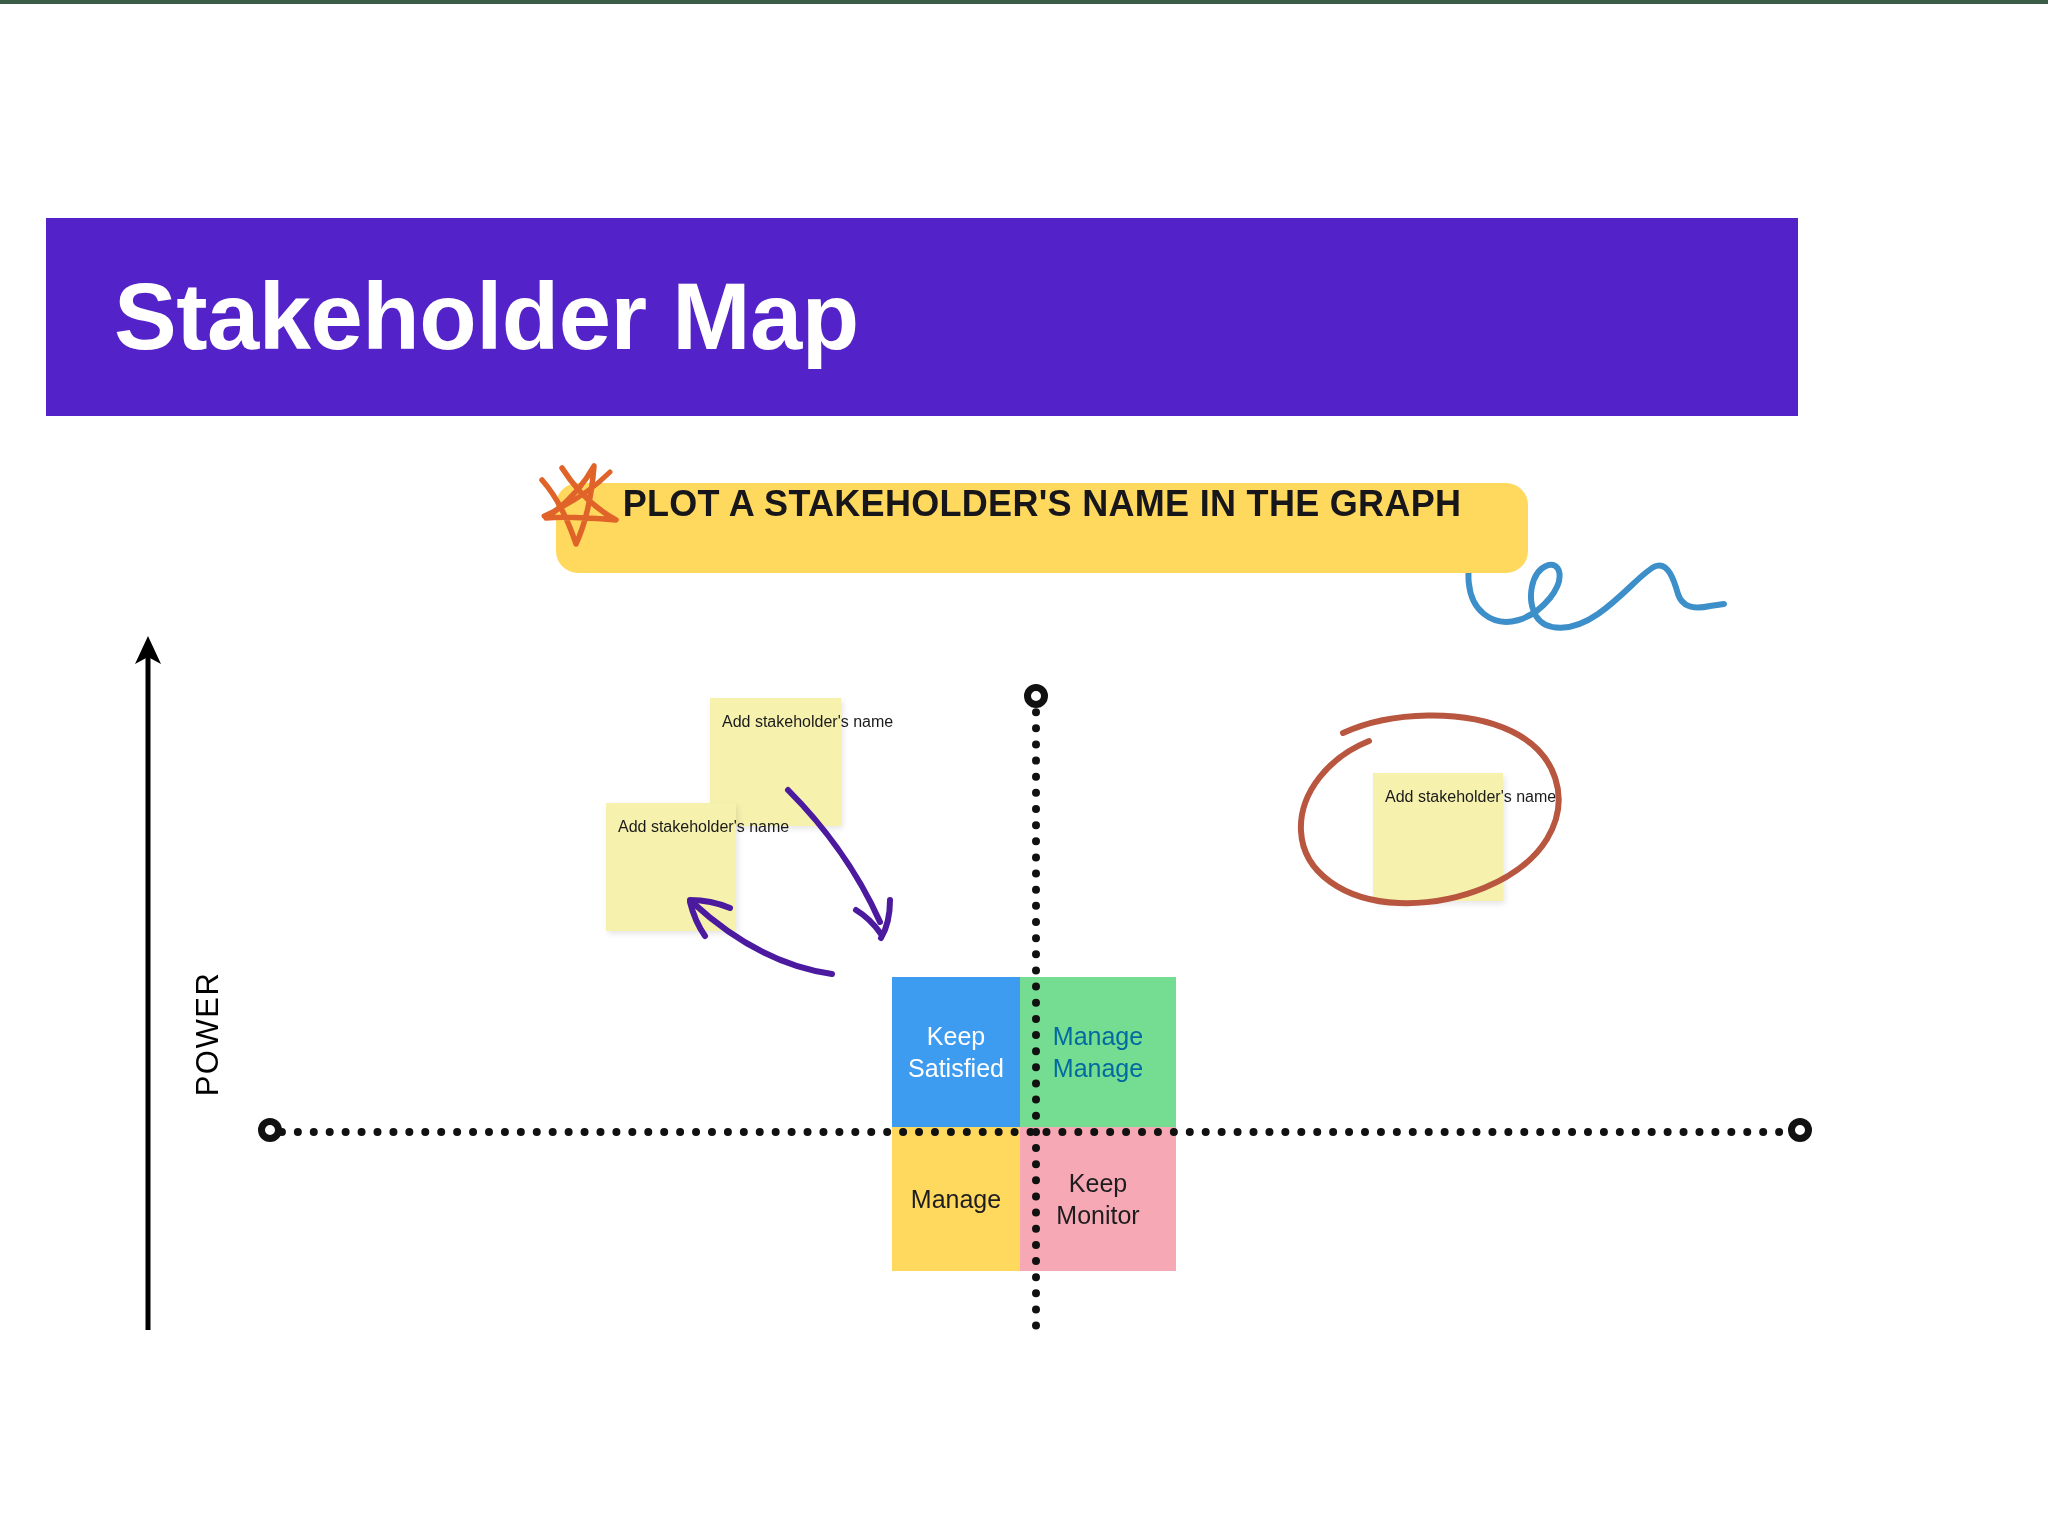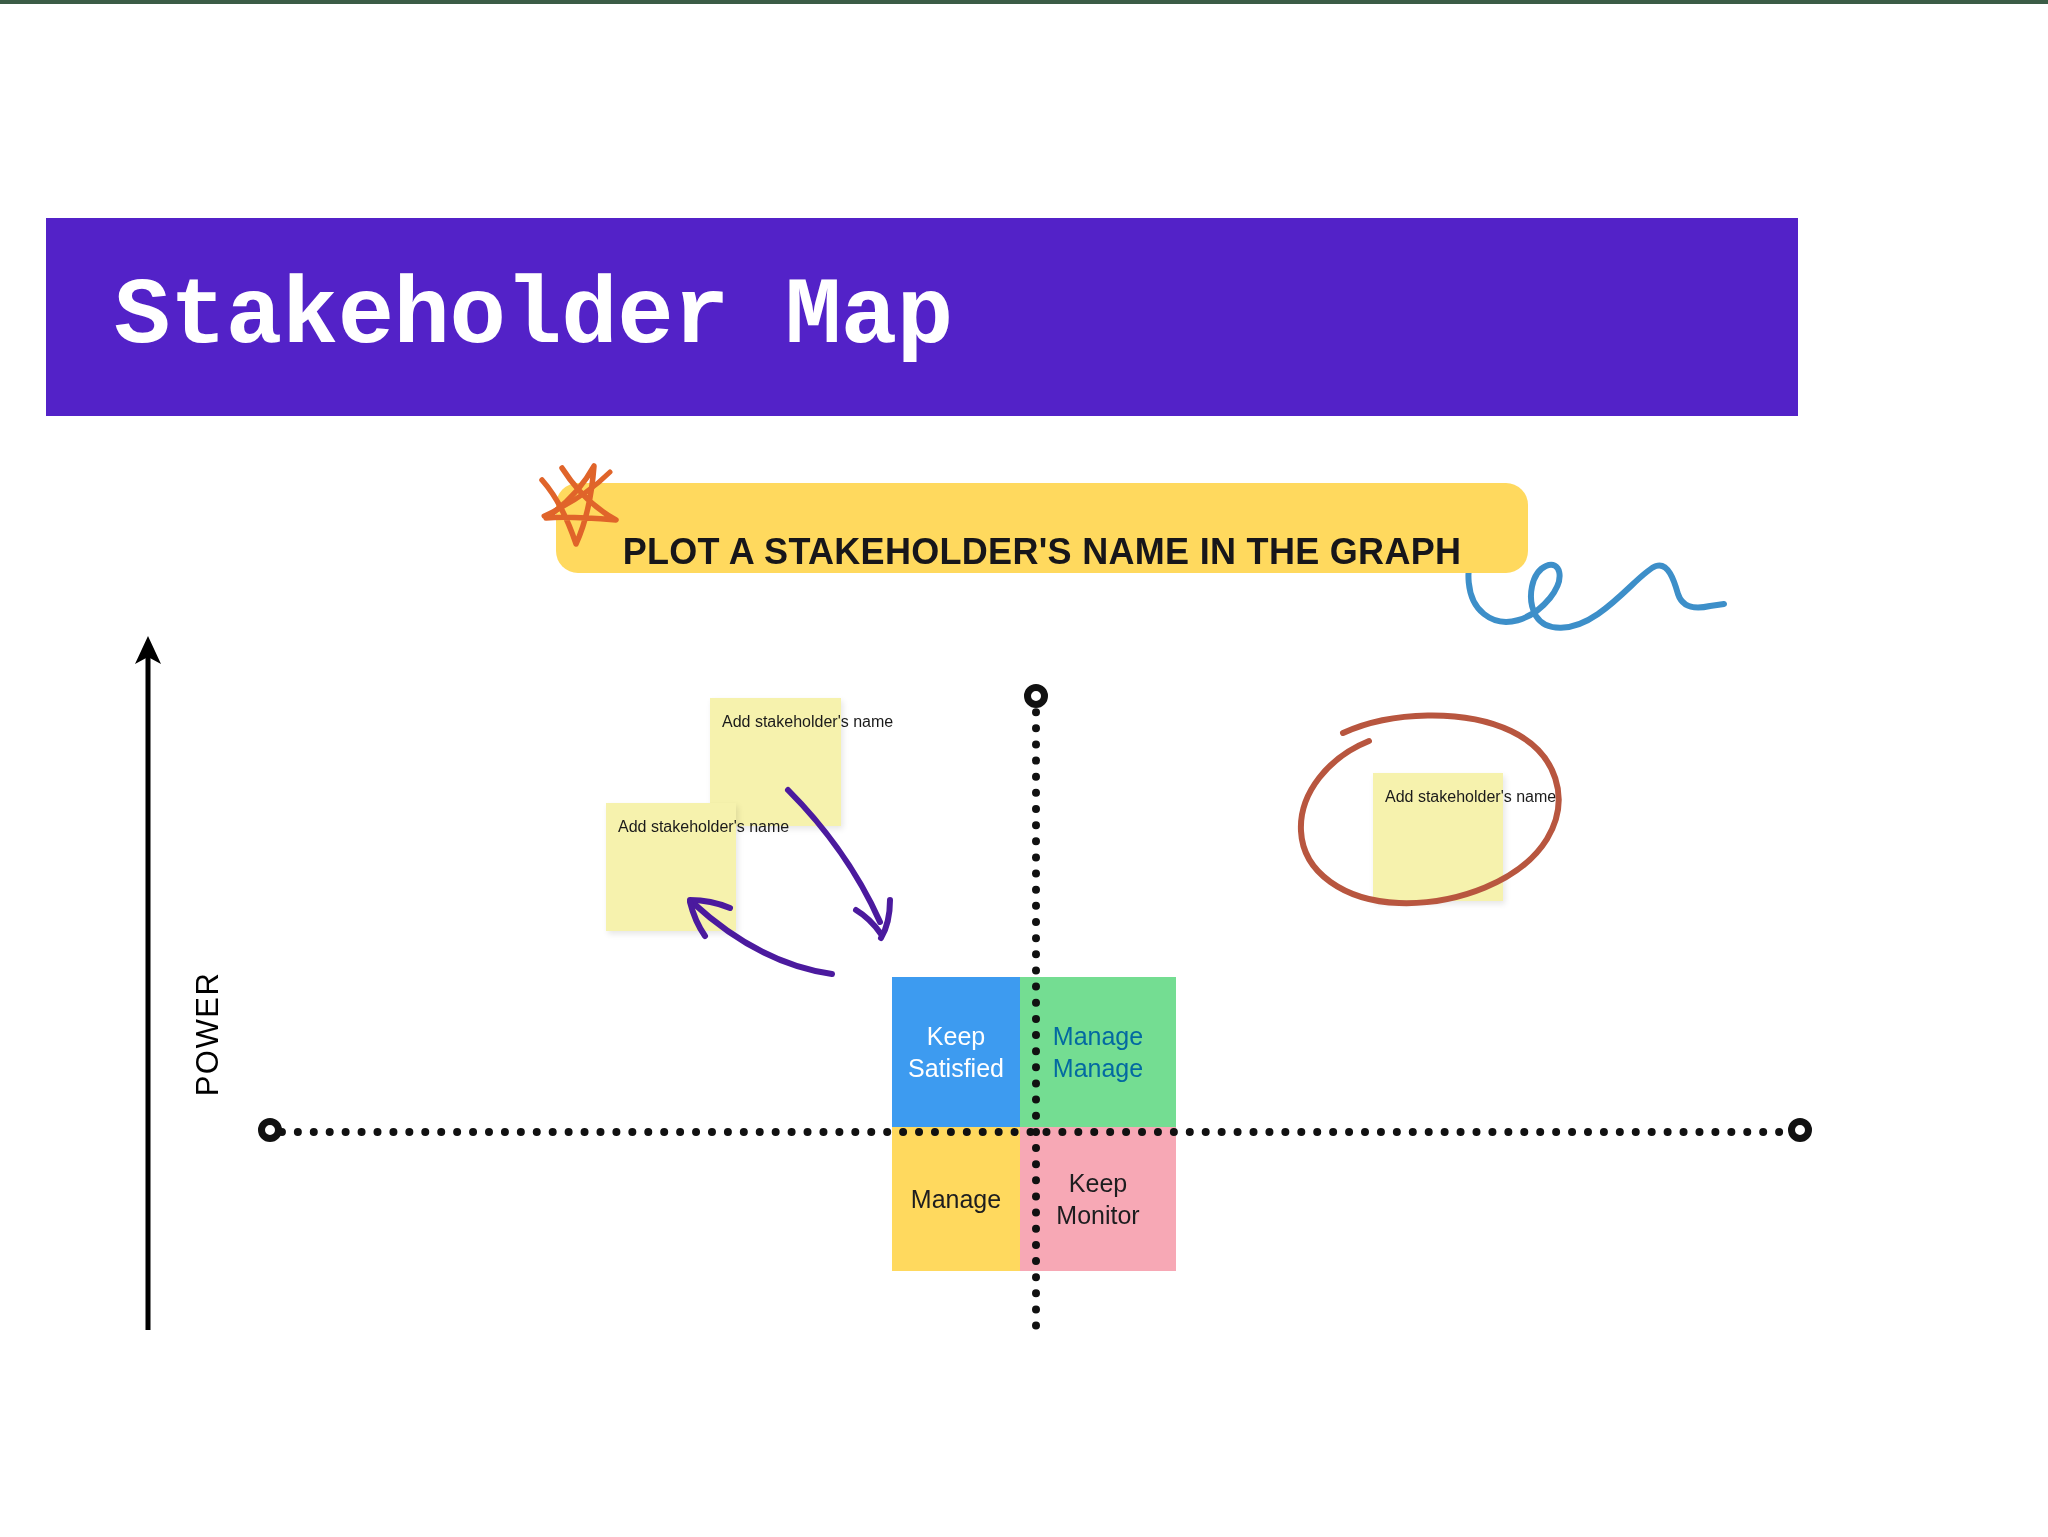--- a/index.html
+++ b/index.html
@@ -31,21 +31,20 @@
     left: 46px;
     top: 218px;
     width: 1752px;
     height: 198px;
     background: #5322c8;
     display: flex;
     align-items: center;
     justify-content: space-between;
     box-sizing: border-box;
     padding: 0 58px 0 68px;
-    font-family: Liberation Mono, monospace;
   }
   .page-title {
     color: #ffffff;
     font-size: 94px;
     font-weight: 700;
     letter-spacing: -0.5px;
     line-height: 1.0;
     white-space: nowrap;
   }
   .header-subtitle {
@@ -64,21 +63,21 @@
   
   .instruction-banner {
     position: absolute;
     left: 556px;
     top: 483px;
     width: 972px;
     height: 90px;
     background: #ffd95e;
     border-radius: 22px;
     display: flex;
-    align-items: flex-end;
+    align-items: flex-start;
     justify-content: center;
     box-sizing: border-box;
     padding: 0 40px;
     z-index: 3;
   }
   .instruction-text {
     color: #17161a;
     font-size: 36px;
     font-weight: 700;
     letter-spacing: 0.3px;

